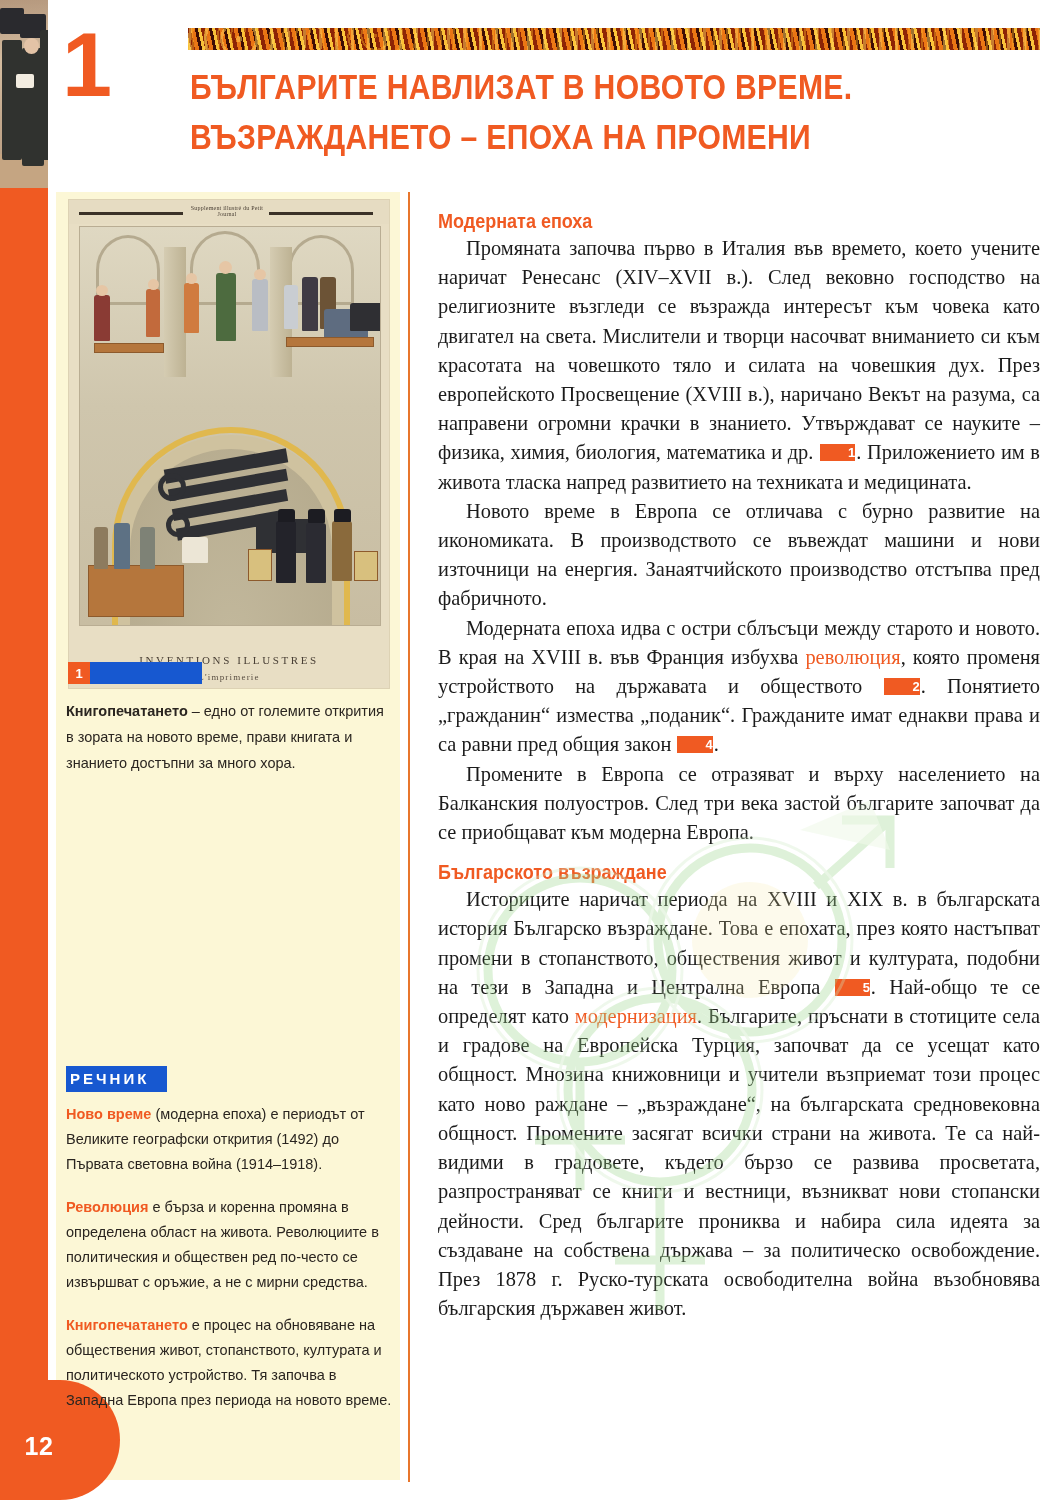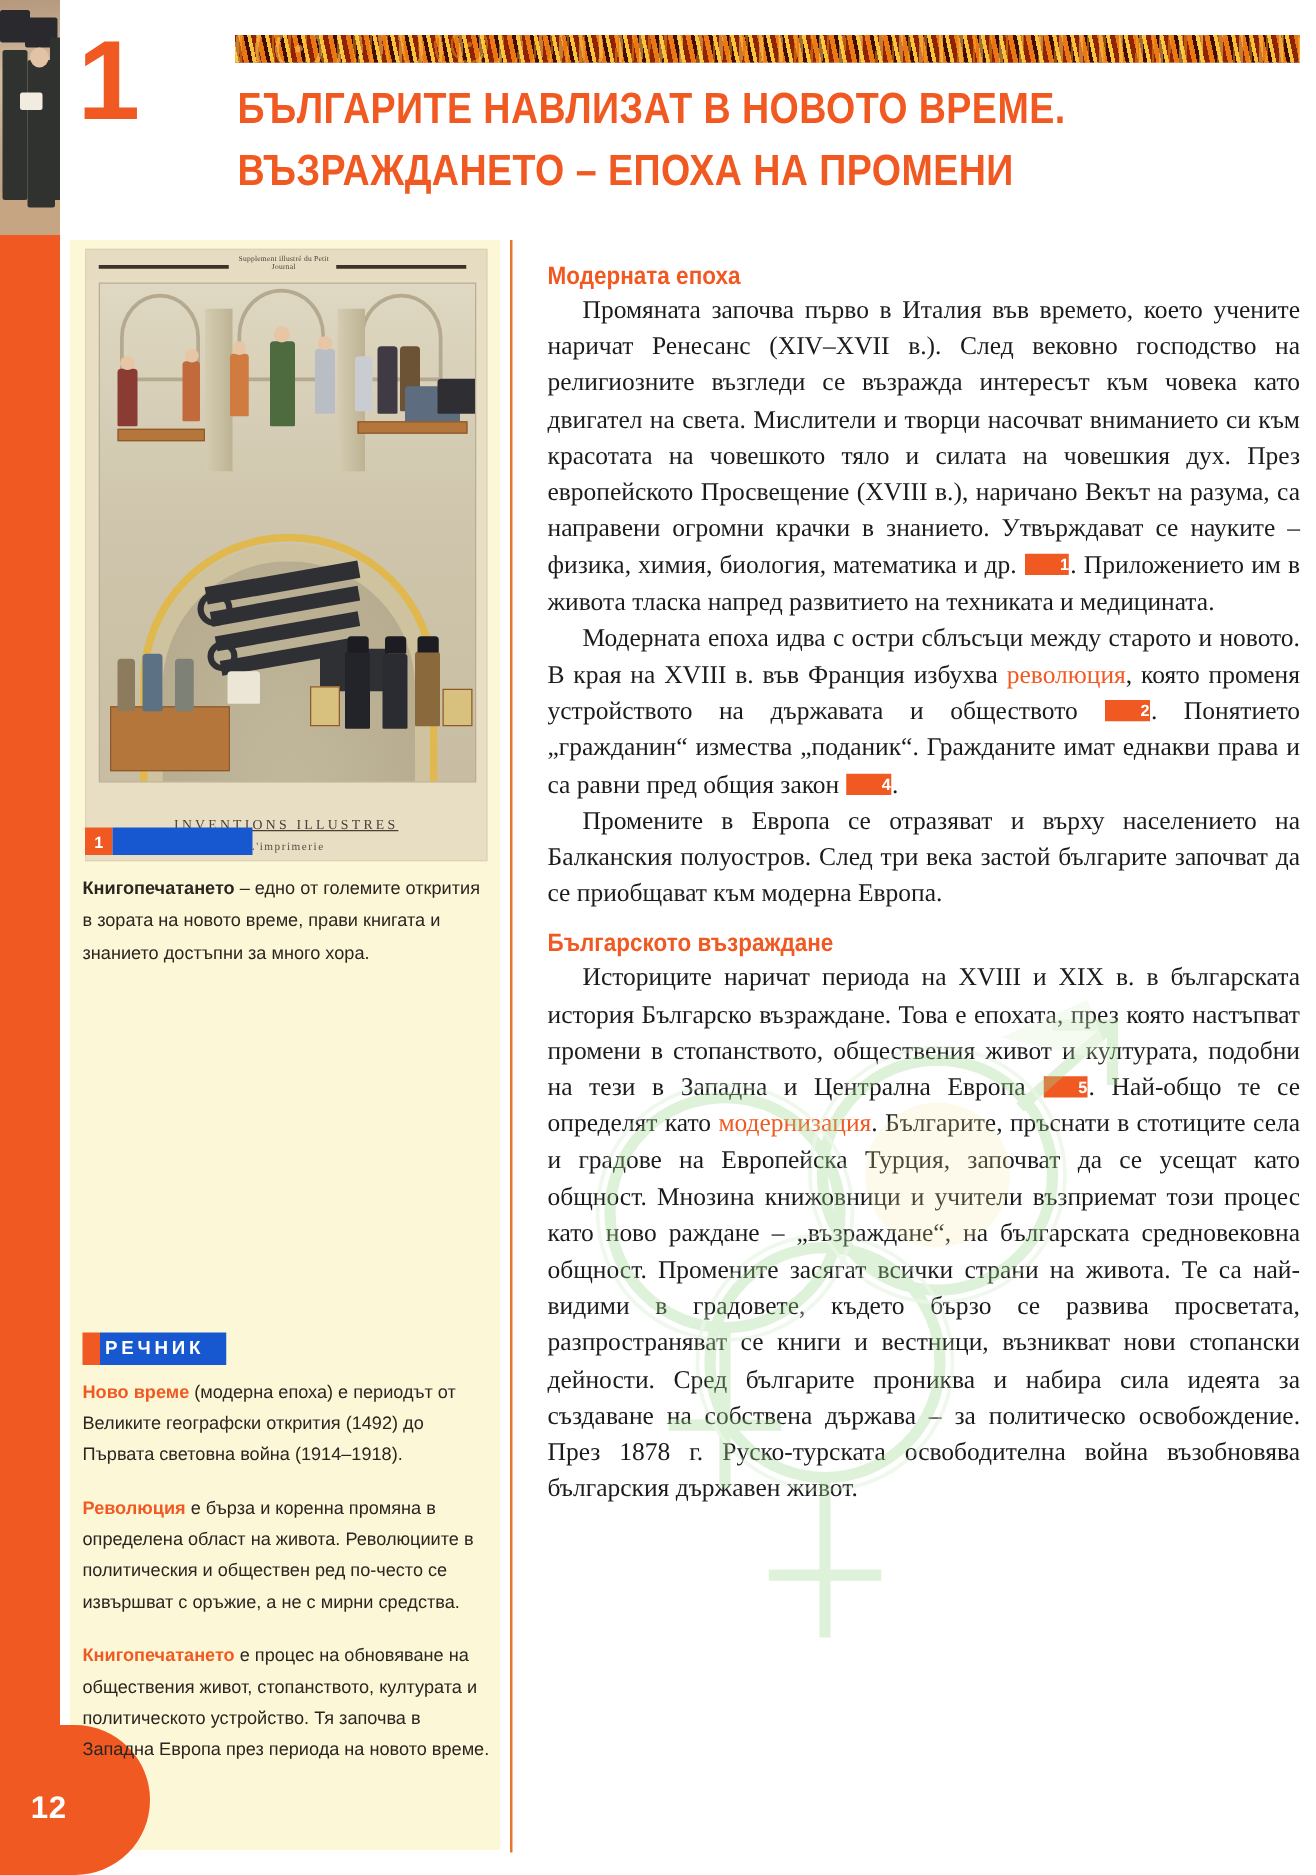--- a/index.html
+++ b/index.html
@@ -187,21 +187,21 @@
   .wall-arch { position: absolute; border: 3px solid #b5aa8f; border-radius: 50% 50% 0 0; }
   .person { position: absolute; border-radius: 3px 3px 1px 1px; }
   .press-block { position: absolute; background: #2f3034; }
   .press-wheel { position: absolute; border: 5px solid #2f3034; border-radius: 50%; background: transparent; }
   .counter { position: absolute; background: #b5763c; border: 1px solid #8d5a2c; }
 
   .illus-caption {
     position: absolute; left: 0; bottom: 22px; width: 100%;
     text-align: center; color: #4a4036;
     font-family: "Liberation Serif", serif;
-    font-size: 11px; letter-spacing: 2.6px; text-decoration: underline;
+    font-size: 11px; letter-spacing: 2.6px;
   }
   .illus-caption2 {
     position: absolute; left: 0; bottom: 6px; width: 100%;
     text-align: center; color: #5a4f43;
     font-family: "Liberation Serif", serif;
     font-size: 9px; letter-spacing: 1.2px;
   }
   .fig-badge {
     position: absolute; left: 68px; top: 662px;
     z-index: 6; display: flex; align-items: stretch; height: 22px;
@@ -221,20 +221,21 @@
     font-size: 14.5px; line-height: 26px; color: #2a2520;
     z-index: 4;
   }
   .caption-text b { font-weight: bold; }
 
   
   .dict-head {
     position: absolute; left: 66px; top: 1066px;
     z-index: 5; display: flex; align-items: center;
     height: 26px;
+    flex-direction: column;
   }
   .dict-head .cap {
     background: #F05A22; width: 14px; height: 26px;
   }
   .dict-head .lbl {
     background: #1758D0; color: #fff;
     font-family: "Liberation Sans", sans-serif;
     font-weight: bold; font-size: 15px; letter-spacing: 3px;
     height: 26px; line-height: 26px;
     padding: 0 18px 0 4px;
@@ -419,20 +420,21 @@
   <div class="dict-body" id="dict-body">
       <div class="dict-entry"><span class="dict-term">Ново време</span><span> (модерна епоха) е периодът от Великите географски открития (1492) до Първата световна война (1914–1918).</span></div>
       <div class="dict-entry"><span class="dict-term">Революция</span><span> е бърза и коренна промяна в определена област на живота. Революциите в политическия и обществен ред по-често се извършват с оръжие, а не с мирни средства.</span></div>
       <div class="dict-entry"><span class="dict-term">Книгопечатането</span><span> е процес на обновяване на обществения живот, стопанството, културата и политическото устройство. Тя започва в Западна Европа през периода на новото време.</span></div>
     </div>
 
   <div class="main">
     <div id="sections">
         <div class="sec-head">Модерната епоха</div>
         <div class="body-p"><span>Промяната започва първо в Италия във времето, което учените наричат Ренесанс (XIV–XVII в.). След вековно господство на религиозните възгледи се възражда интересът към човека като двигател на света. Мислители и творци насочват вниманието си към красотата на човешкото тяло и силата на човешкия дух. През европейското Просвещение (XVIII в.), наричано Векът на разума, са направени огромни крачки в знанието. Утвърждават се науките – физика, химия, биология, математика и др. </span><span class="refmark">1</span><span>. Приложението им в живота тласка напред развитието на техниката и медицината.</span></div>
+        <div class="body-p"><span>Новото време в Европа се отличава с бурно развитие на икономиката. В производството се въвеждат машини и нови източници на енергия. Занаятчийското производство отстъпва пред фабричното.</span></div>
         <div class="body-p"><span>Модерната епоха идва с остри сблъсъци между старото и новото. В края на XVIII в. във Франция избухва </span><span class="kw">революция</span><span>, която променя устройството на държавата и обществото </span><span class="refmark">2</span><span>. Понятието „гражданин“ измества „поданик“. Гражданите имат еднакви права и са равни пред общия закон </span><span class="refmark">4</span><span>.</span></div>
         <div class="body-p"><span>Промените в Европа се отразяват и върху населението на Балканския полуостров. След три века застой българите започват да се приобщават към модерна Европа.</span></div>
         <div class="sec-head">Българското възраждане</div>
         <div class="body-p"><span>Историците наричат периода на XVIII и XIX в. в българската история Българско възраждане. Това е епохата, през която настъпват промени в стопанството, обществения живот и културата, подобни на тези в Западна и Централна Европа </span><span class="refmark">5</span><span>. Най-общо те се определят като </span><span class="kw">модернизация</span><span>. Българите, пръснати в стотиците села и градове на Европейска Турция, започват да се усещат като общност. Мнозина книжовници и учители възприемат този процес като ново раждане – „възраждане“, на българската средновековна общност. Промените засягат всички страни на живота. Те са най-видими в градовете, където бързо се развива просветата, разпространяват се книги и вестници, възникват нови стопански дейности. Сред българите прониква и набира сила идеята за създаване на собствена държава – за политическо освобождение. През 1878 г. Руско-турската освободителна война възобновява българския държавен живот.</span></div>
       </div>
   </div>
 
   <svg class="watermark" viewBox="0 0 720 700">
     <g fill="none" stroke="#9fd88f" stroke-width="9" opacity="0.85">
       <circle cx="250" cy="180" r="92"></circle>

